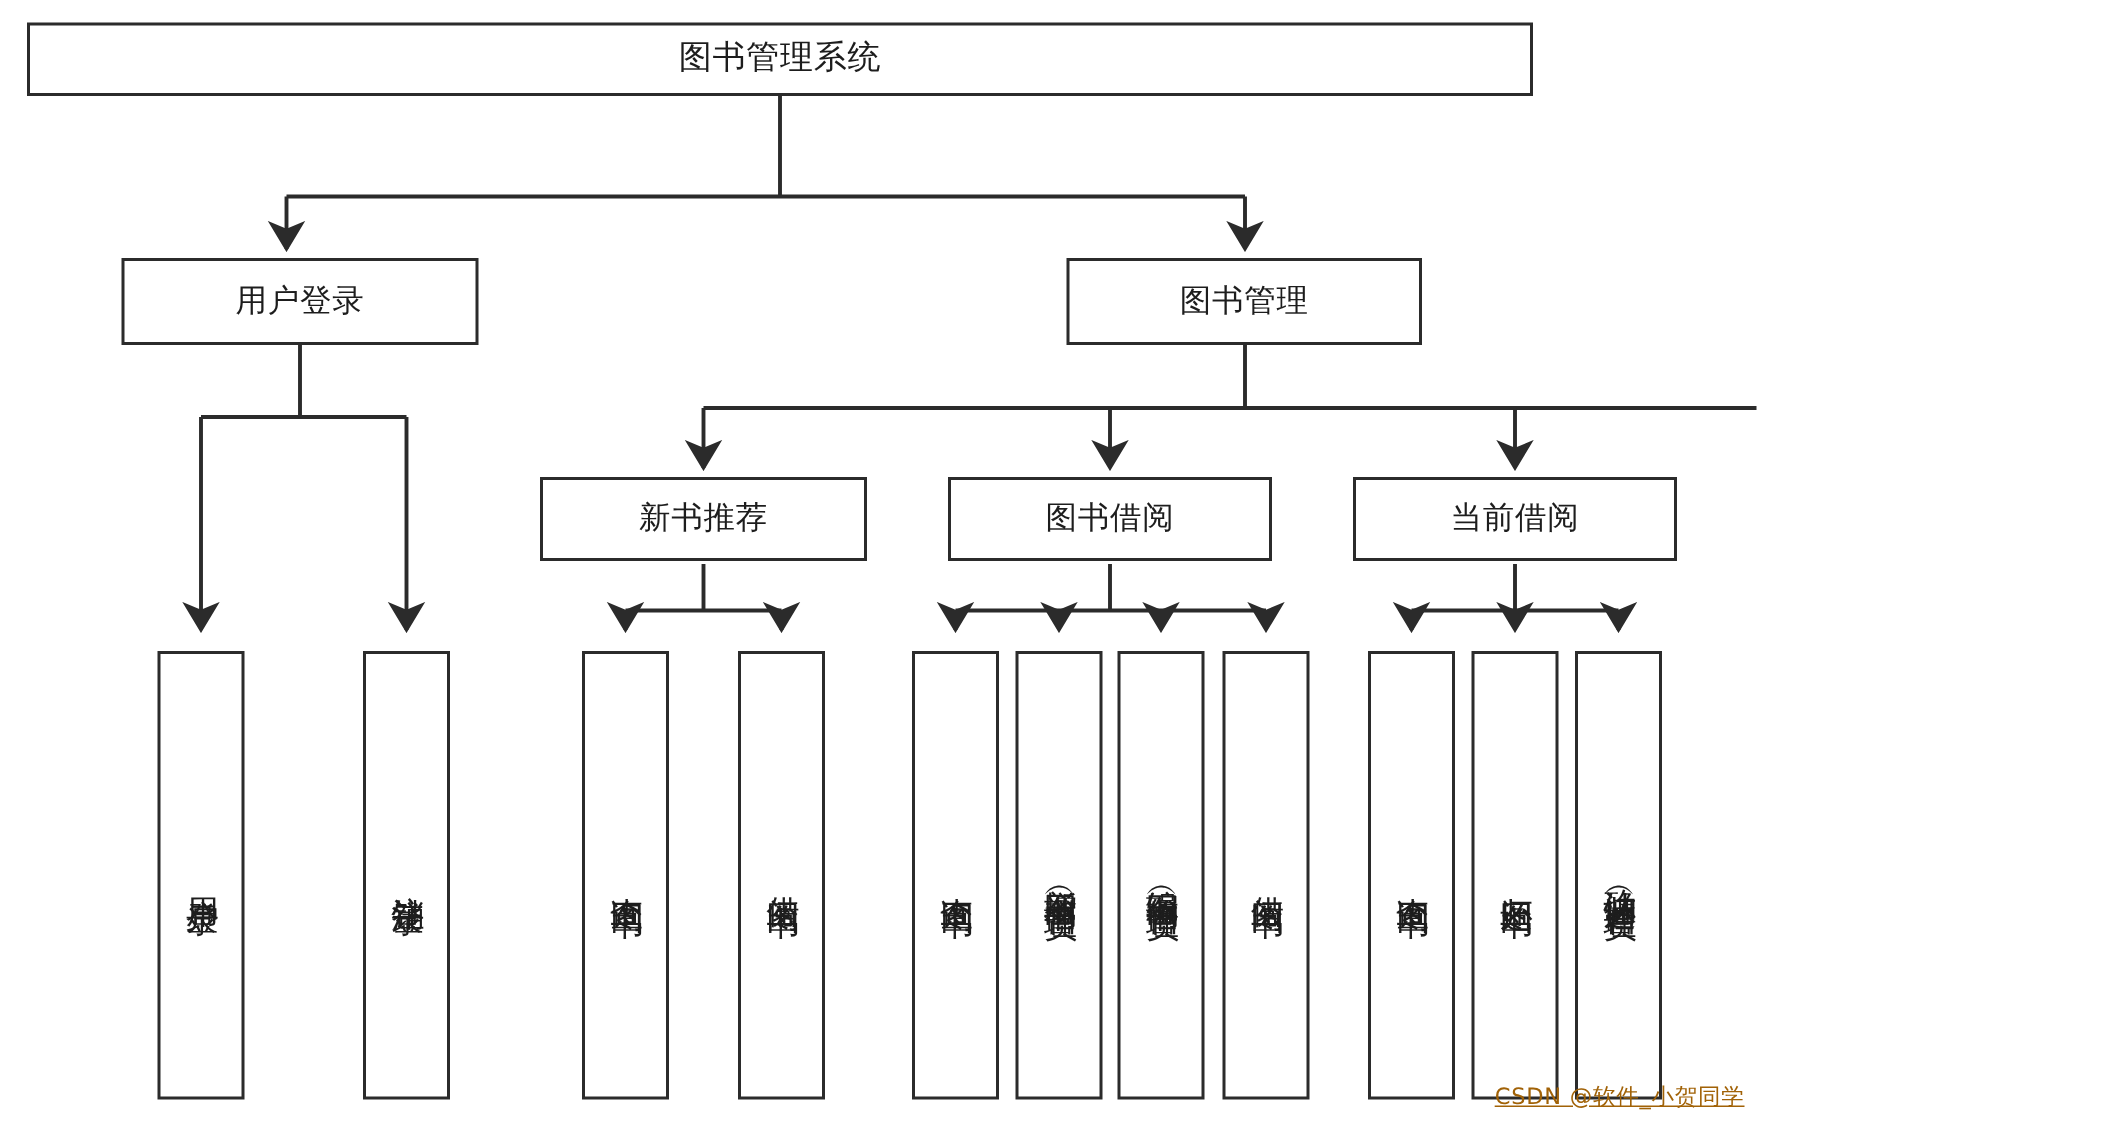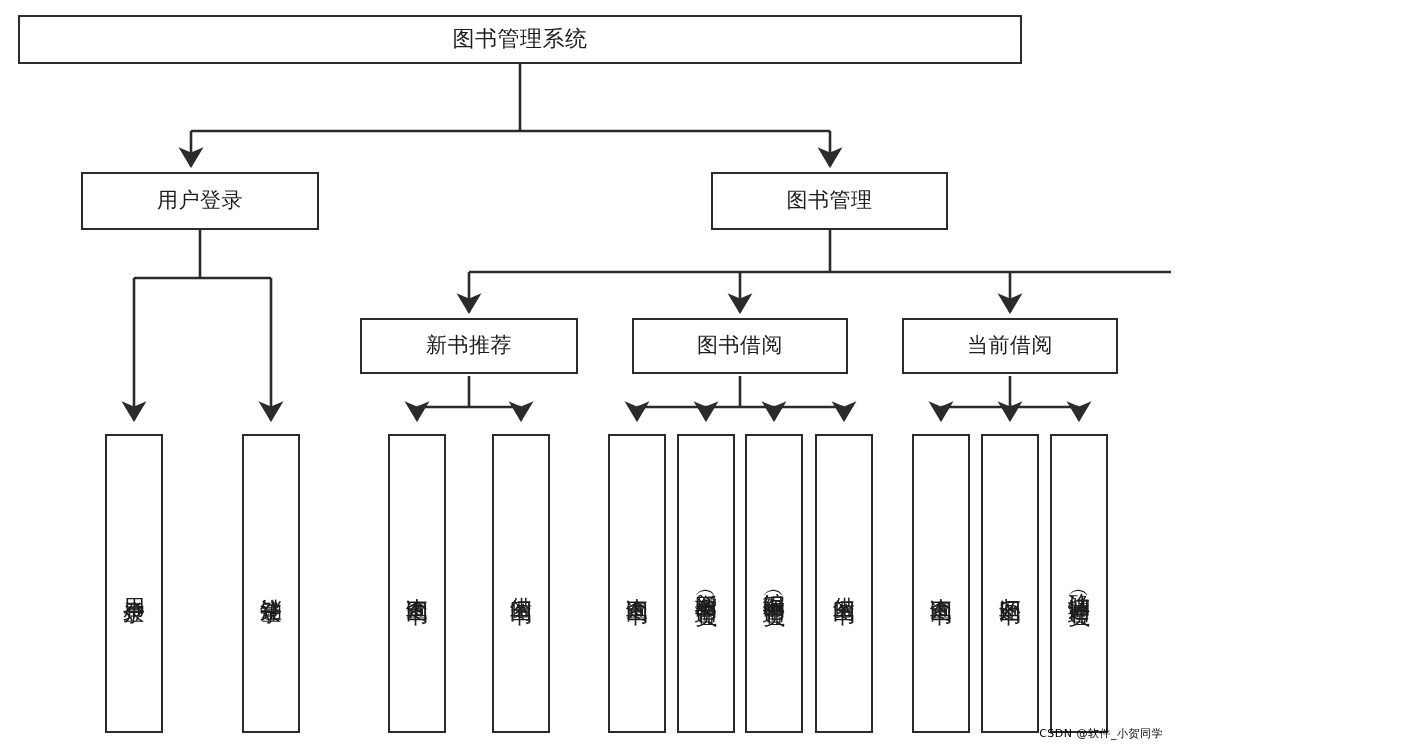--- a/index.html
+++ b/index.html
@@ -57,25 +57,26 @@
     letter-spacing: 2px;
     white-space: nowrap;
   }
   .node.title .label {
     font-size: 22px;
   }
   #watermark {
     position: absolute;
     right: 8px;
     bottom: 6px;
-    font-size: 11px;
-    color: #000000;
+    font-size: 15px;
+    color: #a16207;
     letter-spacing: 0.5px;
     white-space: nowrap;
     pointer-events: none;
+    text-decoration: underline;
   }
 </style>
 </head>
 <body>
 
 <div id="canvas">
 
   <svg id="edges" viewBox="0 0 1405 747" xmlns="http://www.w3.org/2000/svg">
     <defs>
       <marker id="arrow" viewBox="0 0 10 12" refX="9" refY="6" markerWidth="8" markerHeight="10" orient="auto-start-reverse">

